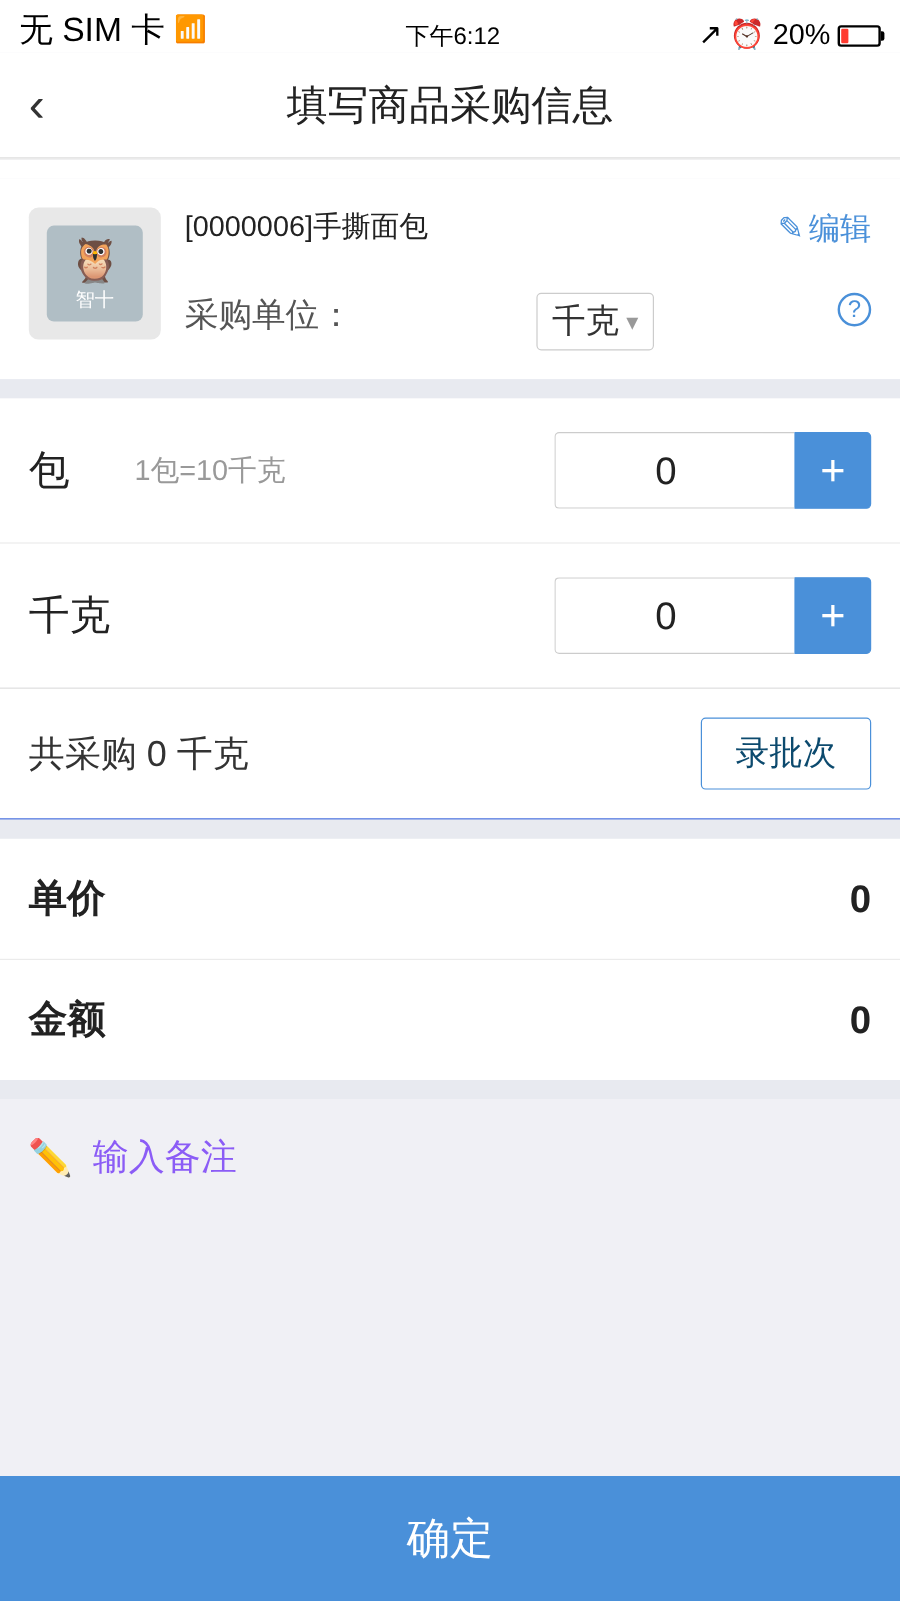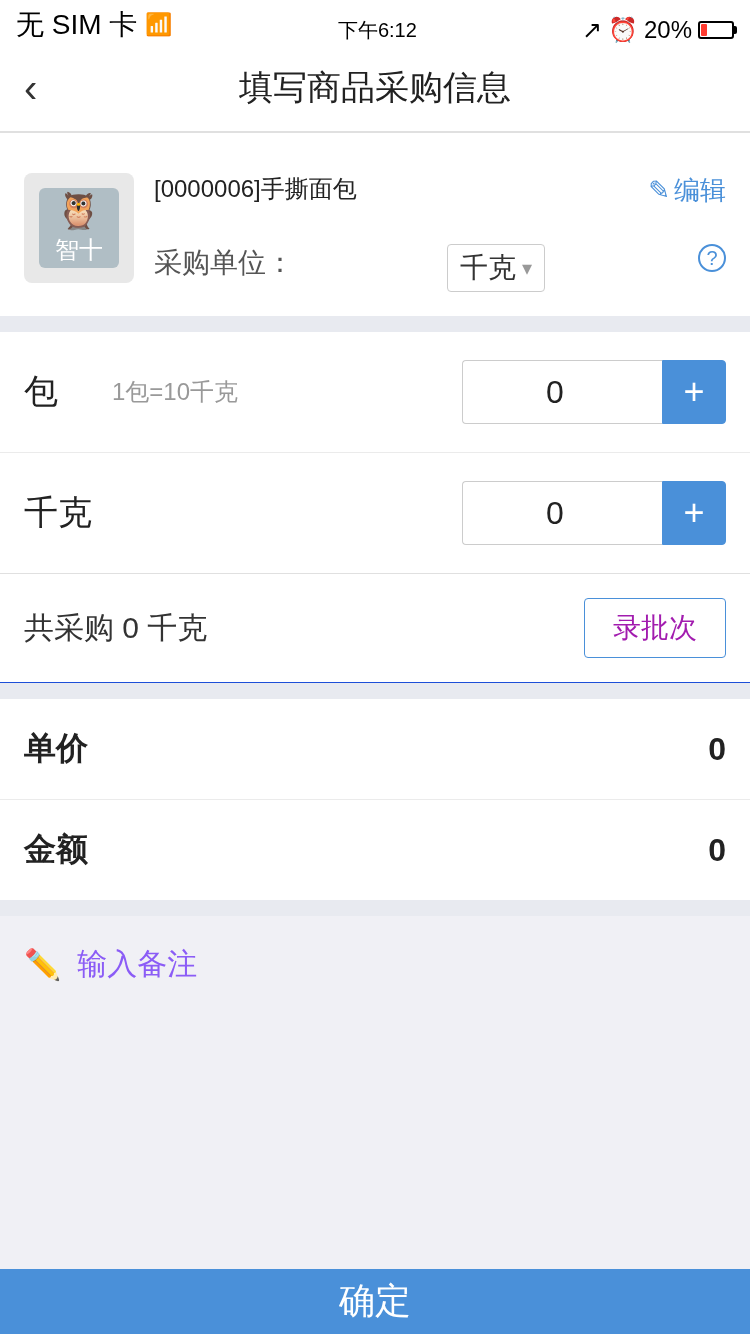--- a/index.html
+++ b/index.html
@@ -133,21 +133,21 @@
       background: #b0bec5;
       border-radius: 6px;
       display: flex;
       flex-direction: column;
       align-items: center;
       justify-content: center;
       color: #fff;
       font-size: 36px;
     }
     .product-logo-text {
-      font-size: 24px;
+      font-size: 16px;
       color: #fff;
       margin-top: 2px;
     }
     .product-info {
       flex: 1;
     }
     .product-header {
       display: flex;
       align-items: flex-start;
       justify-content: space-between;
@@ -277,21 +277,21 @@
       justify-content: space-between;
     }
     .total-label {
       font-size: 30px;
       color: #333;
     }
     .batch-btn {
       border: 1px solid #4a90d9;
       border-radius: 4px;
       padding: 10px 28px;
-      color: #a21caf;
+      color: #0c4a6e;
       font-size: 28px;
       background: #fff;
       cursor: pointer;
     }
 
     
     .detail-section {
       background: #fff;
       margin-top: 0;
     }
@@ -333,21 +333,21 @@
     
     .content-spacer {
       background: #f0f0f5;
       flex: 1;
       min-height: 300px;
     }
 
     
     .confirm-btn {
       width: 100%;
-      height: 65px;
+      height: 104px;
       background: #4a90d9;
       color: #fff;
       font-size: 36px;
       font-weight: 500;
       border: none;
       cursor: pointer;
       display: flex;
       align-items: center;
       justify-content: center;
     }

